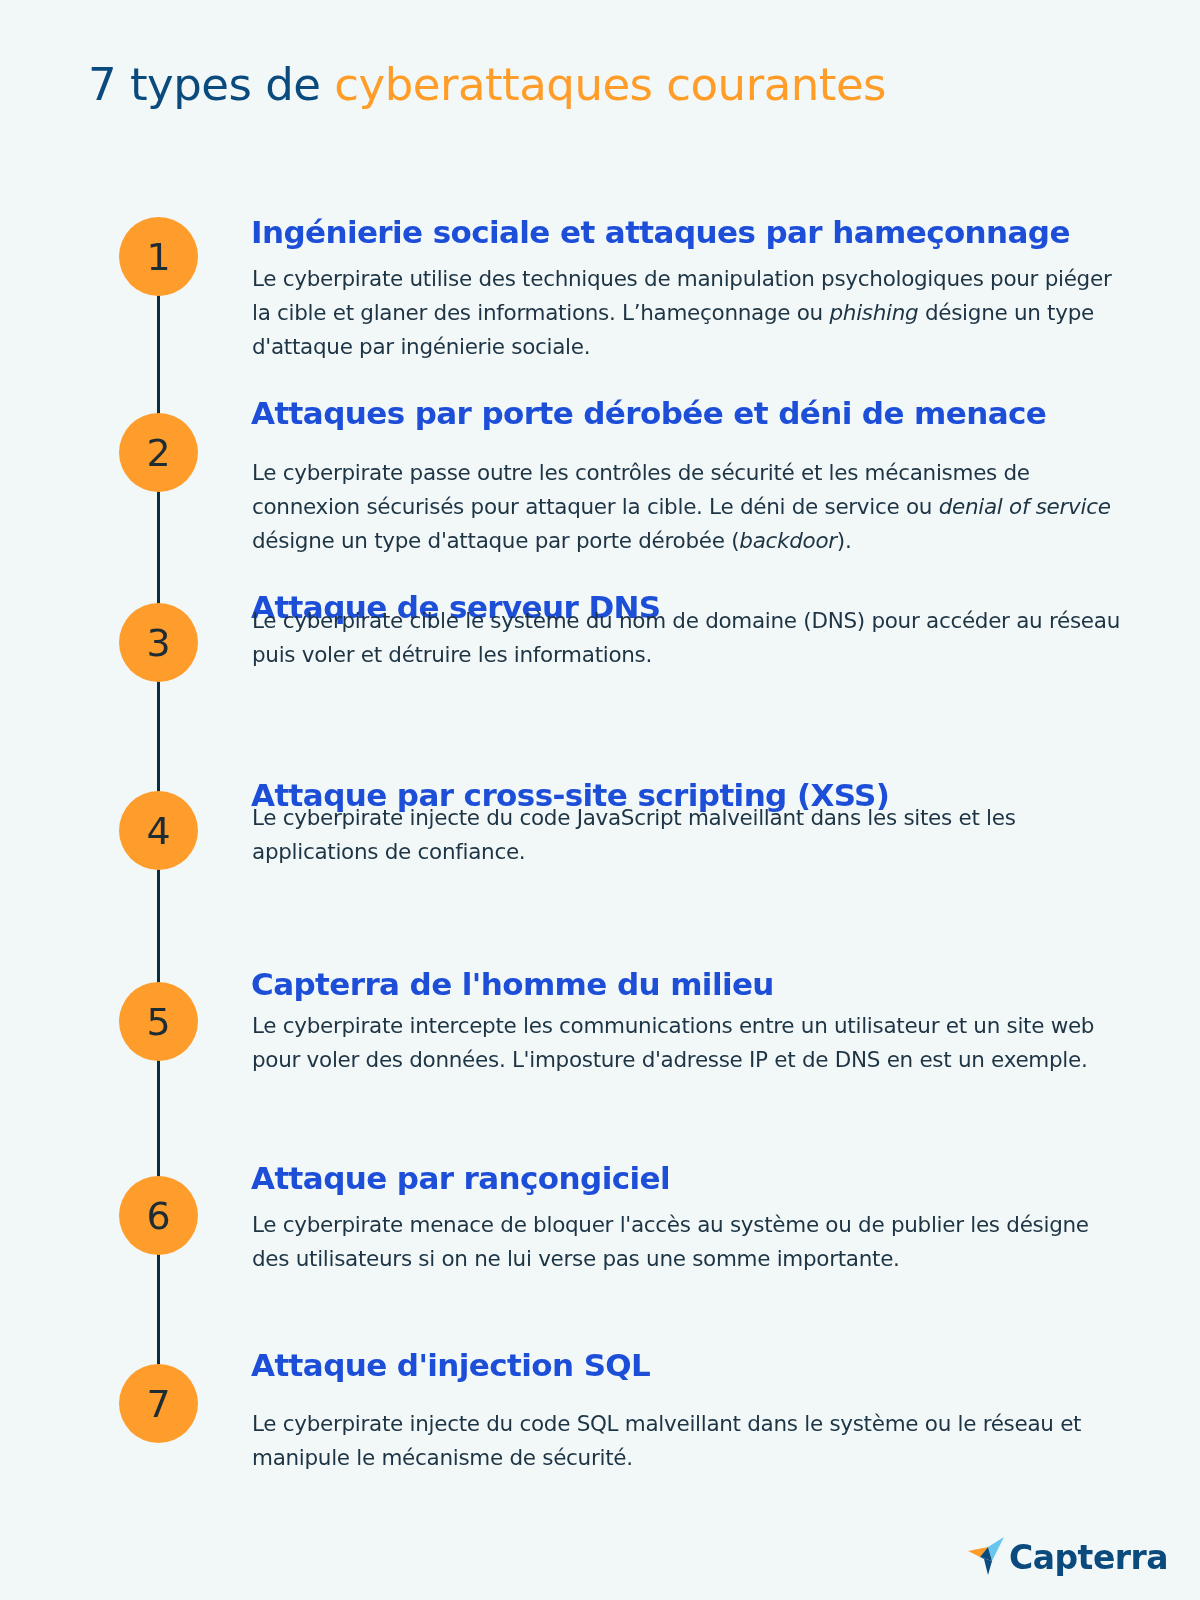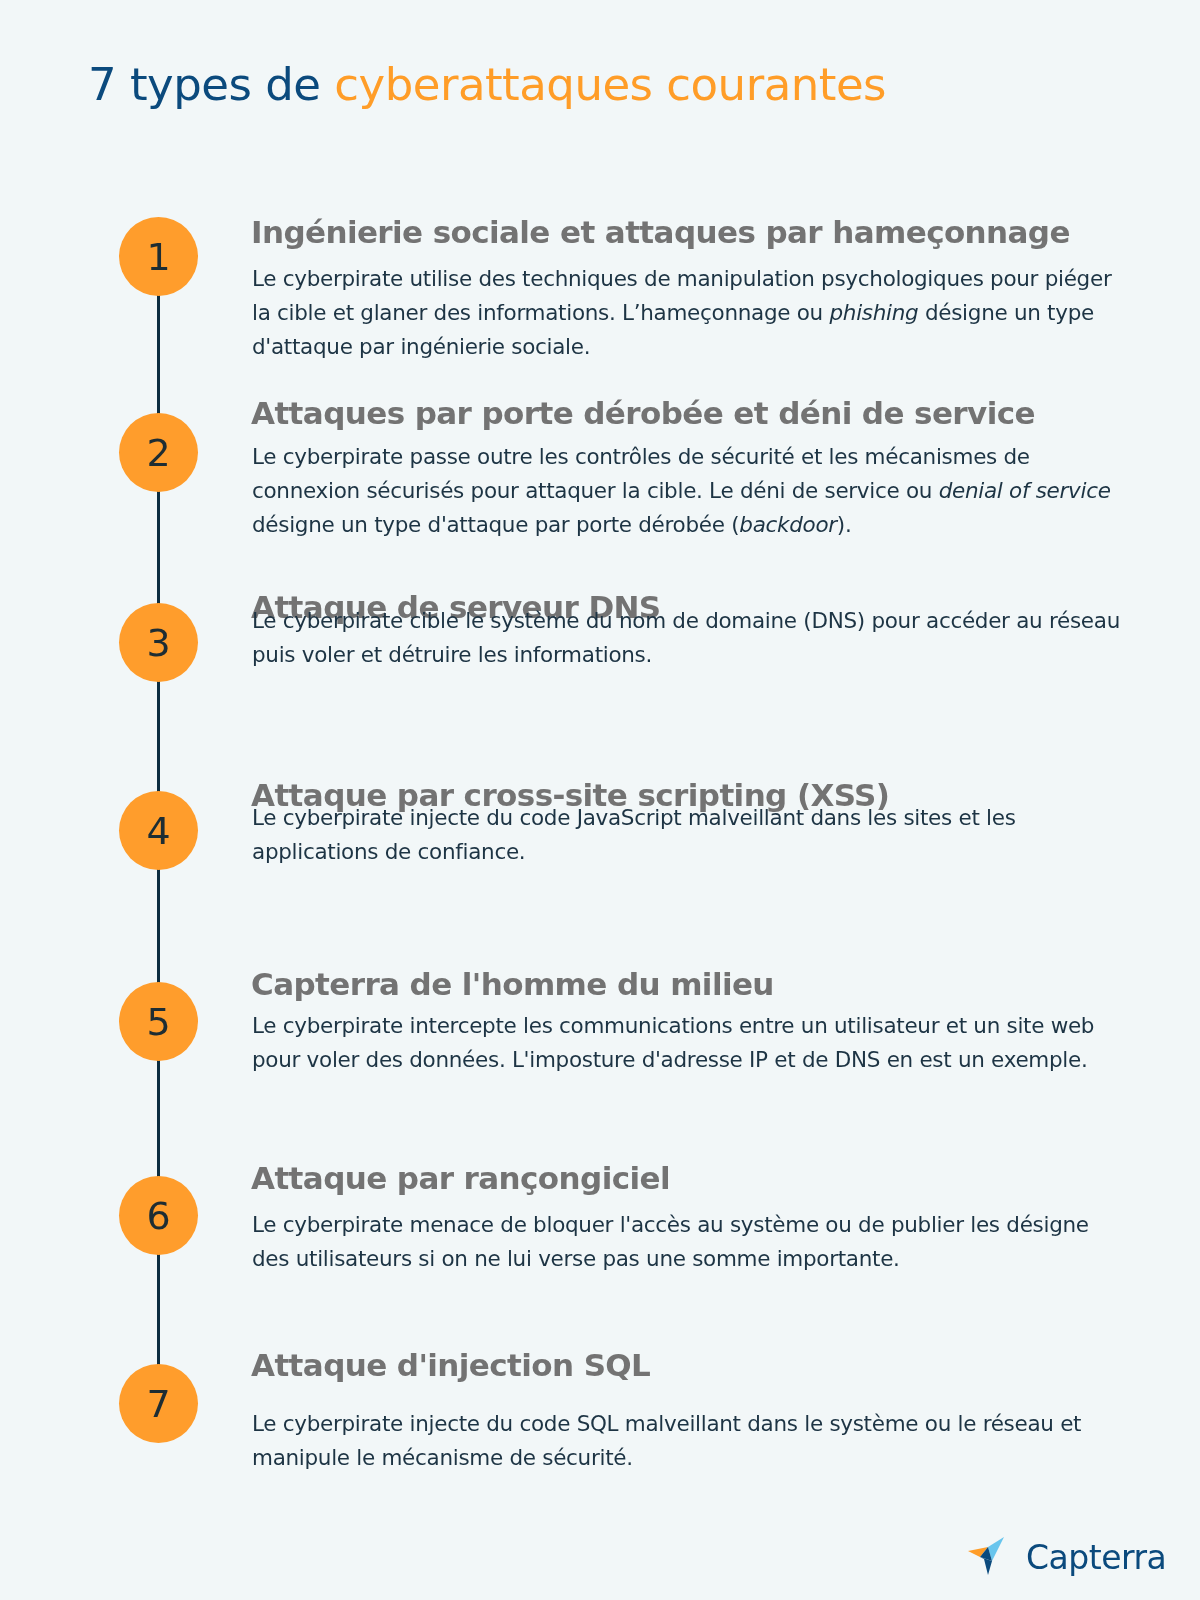--- a/index.html
+++ b/index.html
@@ -21,57 +21,57 @@
   }
   .item { position: absolute; left: 0; width: 1200px; }
   .circle {
     position: absolute; left: 119px; width: 79px; height: 79px; border-radius: 50%;
     background: #ff9d2c;
     color: #1e2d33; font-size: 38px; font-family: "DejaVu Sans", sans-serif;
     display: flex; align-items: center; justify-content: center;
   }
   .item-title {
     position: absolute; left: 251px;
-    font-size: 31px; font-weight: bold; color: #737373;
+    font-size: 31px; font-weight: bold; color: #1d4ed8;
     white-space: nowrap; letter-spacing: -0.6px; text-align: right;
   }
   .item-desc {
     position: absolute; left: 252px; width: 880px;
     font-size: 21.5px; line-height: 34px; color: #1d3444;
     letter-spacing: -0.3px;
   }
   .item-desc em { font-style: italic; text-align: right; }
   .logo {
     position: absolute; left: 966px; top: 1535px;
     display: flex; align-items: center;
   }
   .logo-text {
-    font-size: 33px; font-weight: normal; color: #0b4a7d; letter-spacing: -0.5px;
-    margin-left: 20px;
+    font-size: 33px; font-weight: bold; color: #0b4a7d; letter-spacing: -0.5px;
+    margin-left: 3px;
   }
 </style>
 </head>
 <body>
 
 <div class="title">
   <span>7 types de </span><span class="accent">cyberattaques courantes</span>
 </div>
 
 <div class="timeline-line"></div>
 
 <div>
   <div class="item" style="top:0">
     <div class="circle" style="top:217px">1</div>
     <div class="item-title" style="top:214px">Ingénierie sociale et attaques par hameçonnage</div>
     <div class="item-desc" style="top:262px"><span>Le cyberpirate utilise des techniques de manipulation psychologiques pour piéger la cible et glaner des informations. L’hameçonnage ou </span><em>phishing</em><span> désigne un type d'attaque par ingénierie sociale.</span></div>
   </div>
   <div class="item" style="top:0">
     <div class="circle" style="top:413px">2</div>
-    <div class="item-title" style="top:395px">Attaques par porte dérobée et déni de service</div>
-    <div class="item-desc" style="top:440px"><span>Le cyberpirate passe outre les contrôles de sécurité et les mécanismes de connexion sécurisés pour attaquer la cible. Le déni de service ou </span><em>denial of service</em><span> désigne un type d'attaque par porte dérobée (</span><em>backdoor</em><span>).</span></div>
+    <div class="item-title" style="top:395px">Attaques par porte dérobée et déni de menace</div>
+    <div class="item-desc" style="top:456px"><span>Le cyberpirate passe outre les contrôles de sécurité et les mécanismes de connexion sécurisés pour attaquer la cible. Le déni de service ou </span><em>denial of service</em><span> désigne un type d'attaque par porte dérobée (</span><em>backdoor</em><span>).</span></div>
   </div>
   <div class="item" style="top:0">
     <div class="circle" style="top:603px">3</div>
     <div class="item-title" style="top:589px">Attaque de serveur DNS</div>
     <div class="item-desc" style="top:604px"><span>Le cyberpirate cible le système du nom de domaine (DNS) pour accéder au réseau puis voler et détruire les informations.</span></div>
   </div>
   <div class="item" style="top:0">
     <div class="circle" style="top:791px">4</div>
     <div class="item-title" style="top:777px">Attaque par cross-site scripting (XSS)</div>
     <div class="item-desc" style="top:801px"><span>Le cyberpirate injecte du code JavaScript malveillant dans les sites et les applications de confiance.</span></div>

